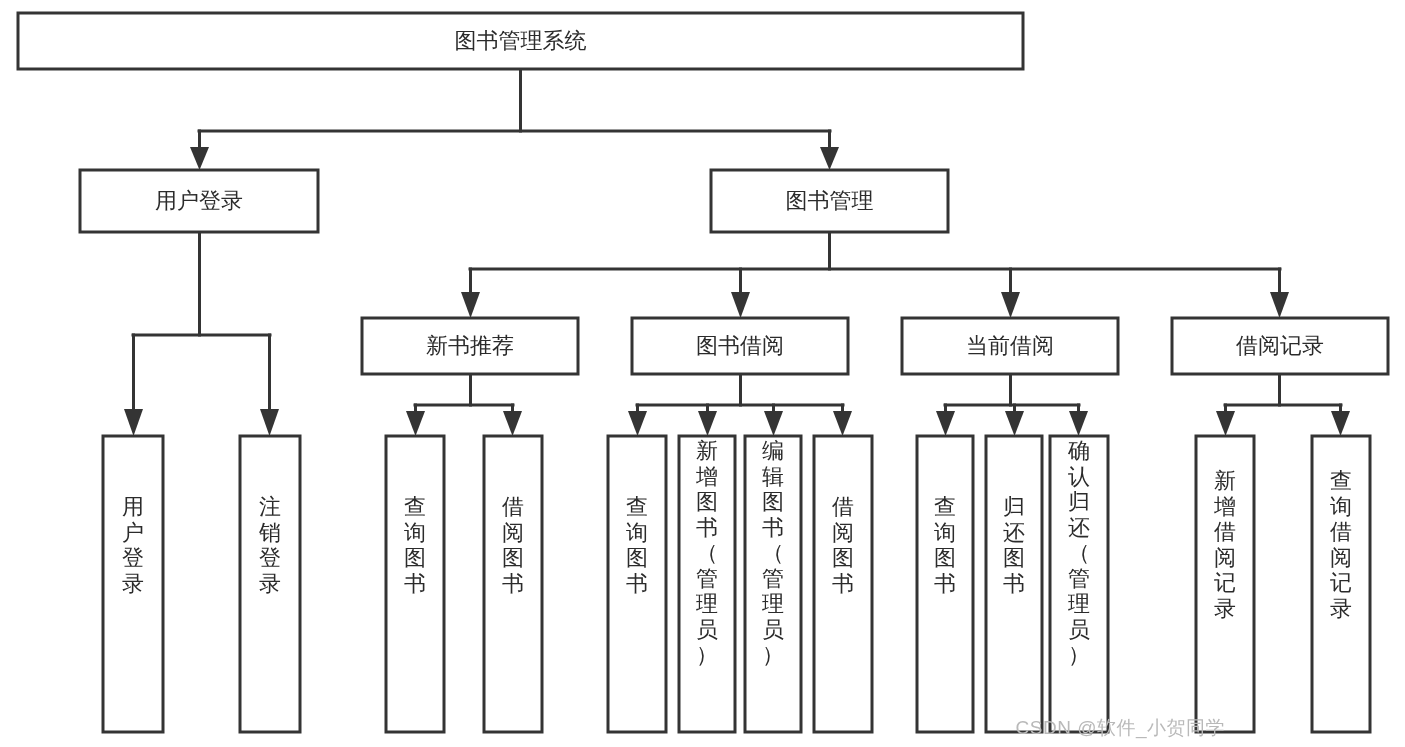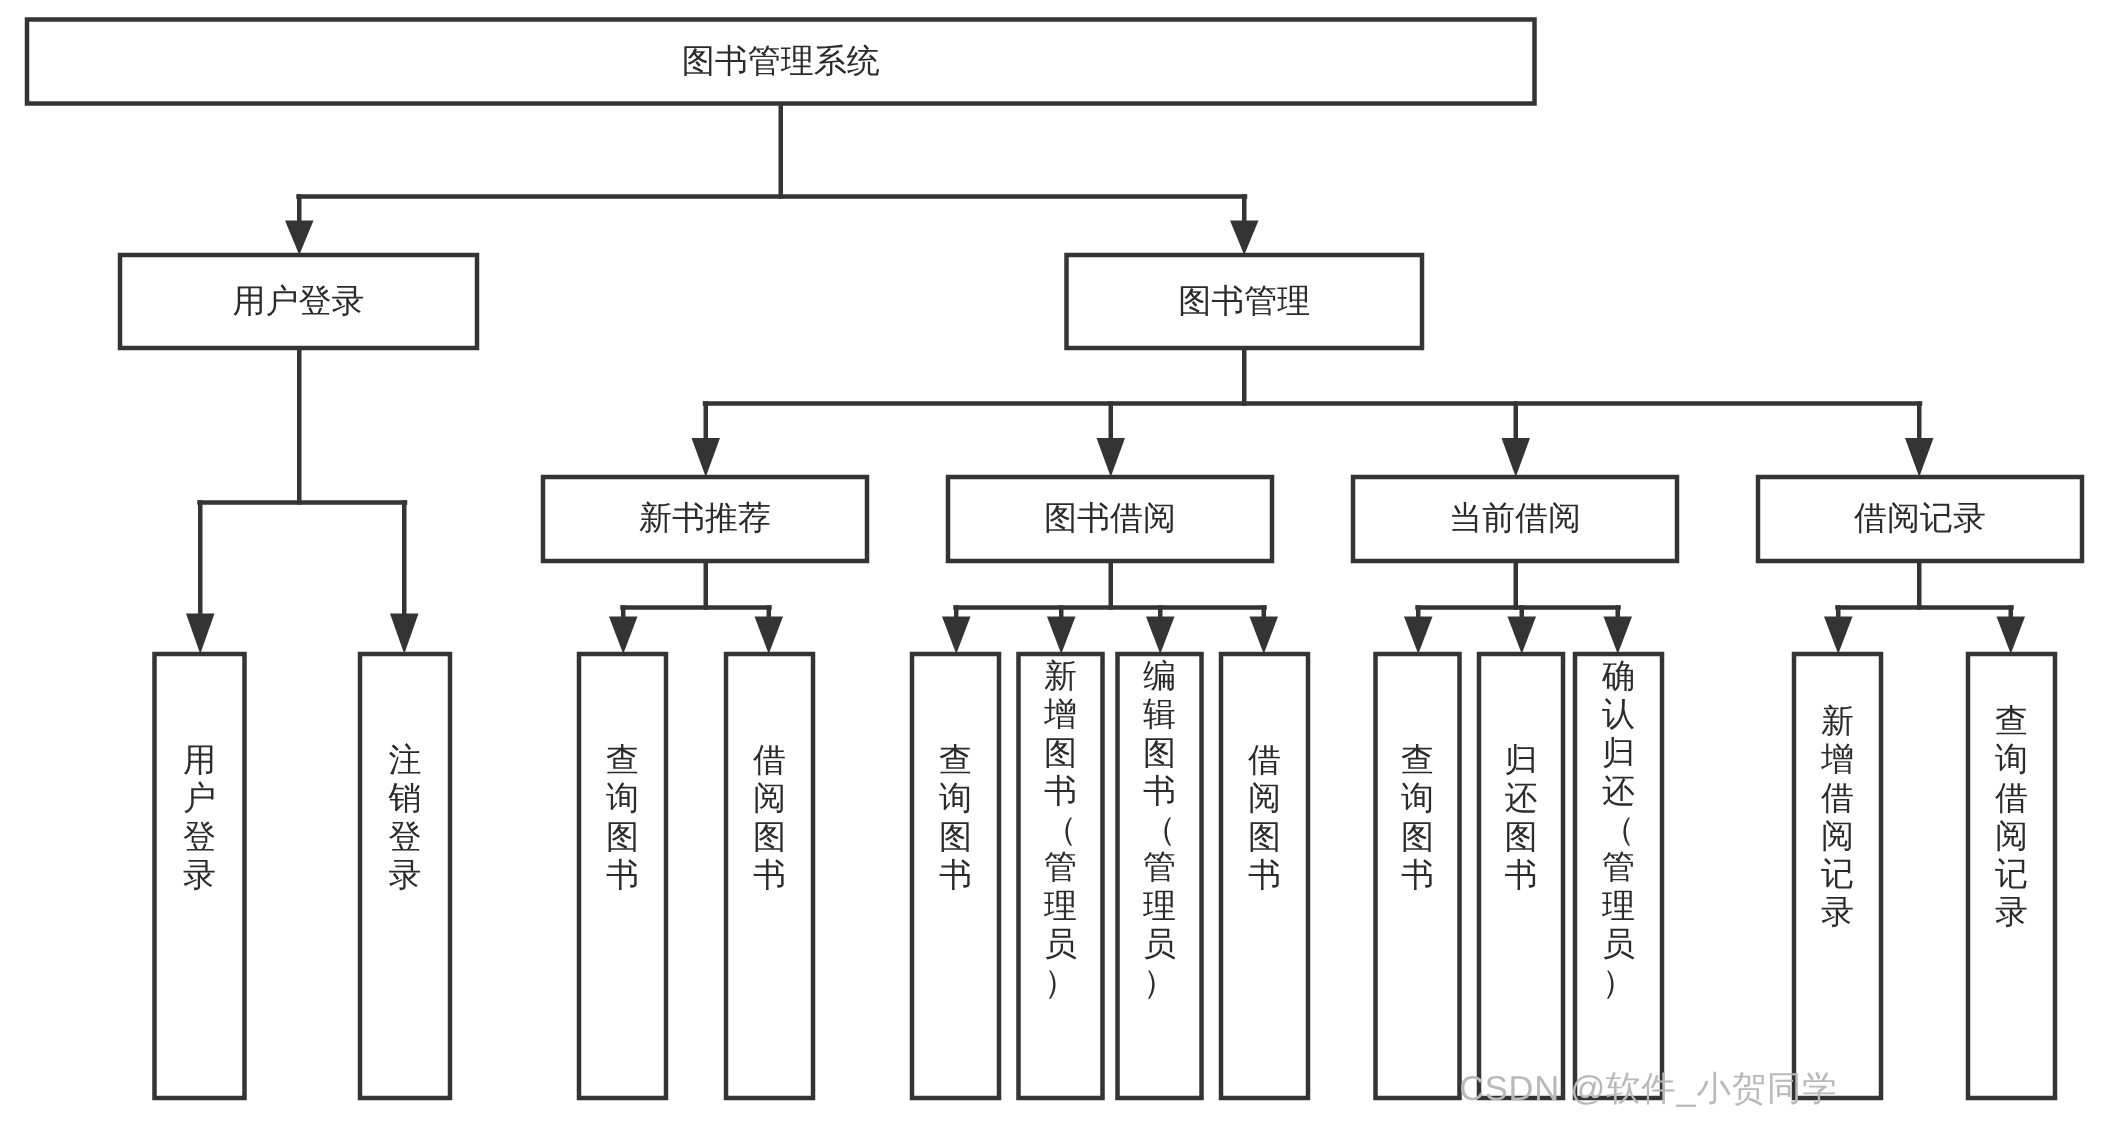--- a/index.html
+++ b/index.html
@@ -51,21 +51,21 @@
     fill: #2b2b2b;
     font-family: "Liberation Sans", "DejaVu Sans", sans-serif;
     font-size: 22px;
     text-anchor: middle;
   }
   .watermark {
     position: absolute;
     right: 8px;
     bottom: 6px;
     font-family: "Liberation Sans", "DejaVu Sans", sans-serif;
-    font-size: 23px;
+    font-size: 19px;
     color: #b9b9b9;
     white-space: nowrap;
     letter-spacing: 0.5px;
     pointer-events: none;
   }
 </style>
 </head>
 <body>
 
 <div id="diagram-root">

